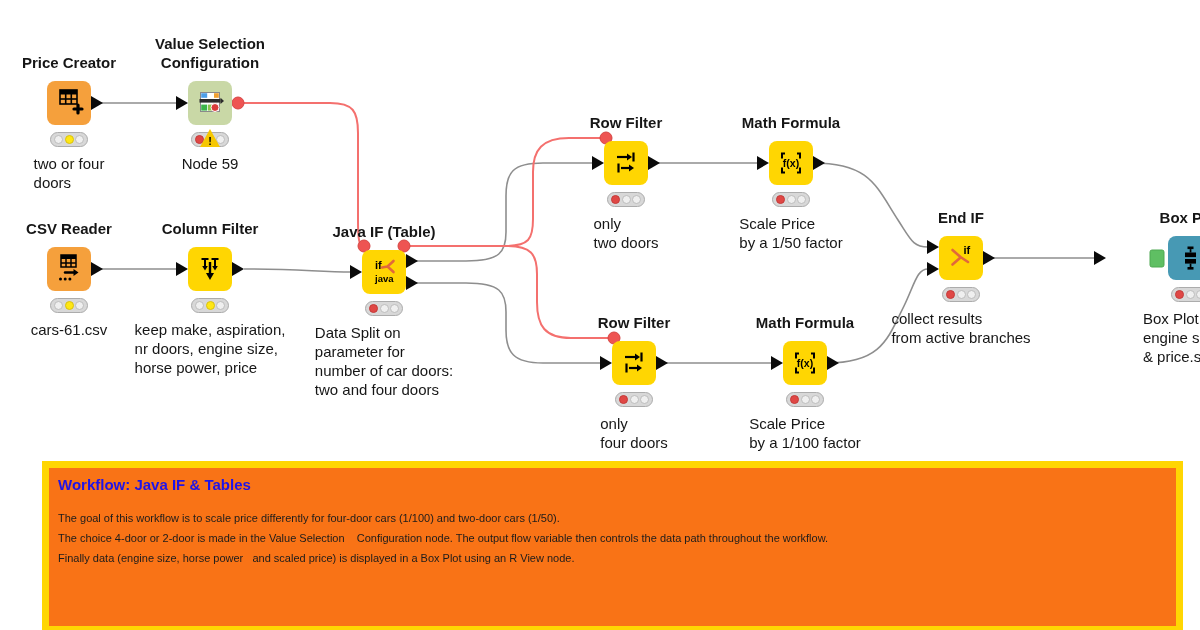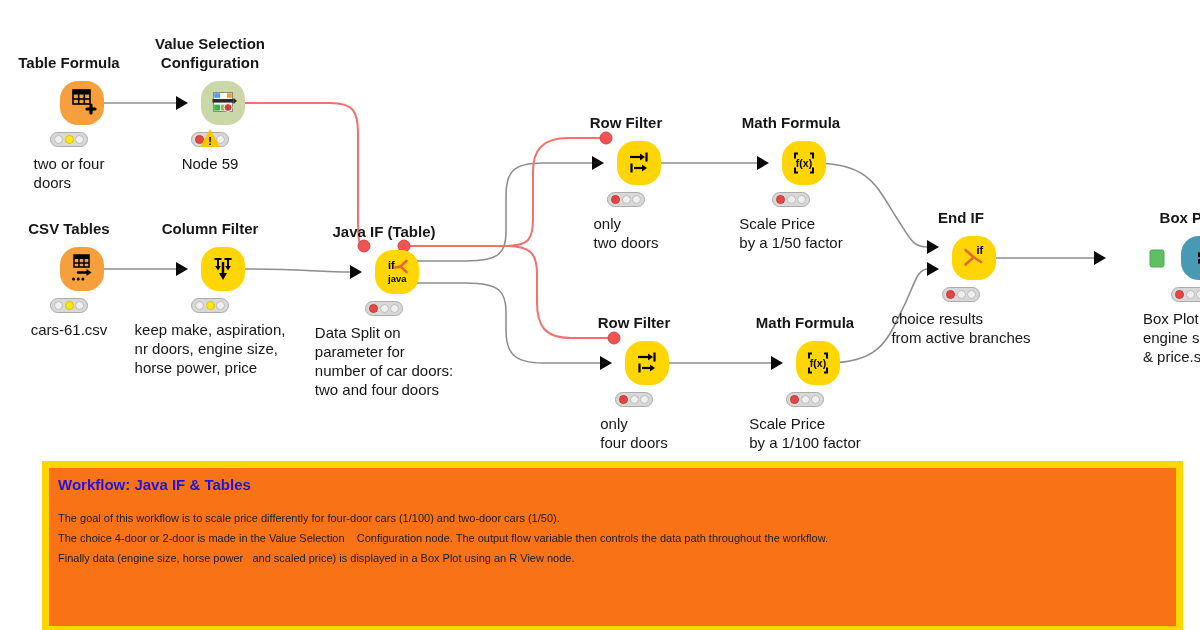--- a/index.html
+++ b/index.html
@@ -1,20 +1,20 @@
 <!DOCTYPE html>
 <html><head>
 <meta charset="utf-8">
 <style>
   html,body{margin:0;padding:0;}
   body{font-family:"Liberation Sans", sans-serif; background:#fff;}
   #canvas{position:relative;width:1200px;height:630px;background:#ffffff;overflow:hidden;}
   .wires{position:absolute;left:0;top:0;z-index:1;}
   .node{position:absolute;width:44px;height:44px;z-index:2;}
-  .square{width:44px;height:44px;border-radius:18px;position:relative;margin-left:13px;}
+  .square{width:44px;height:44px;border-radius:8px;position:relative;}
   .c-orange{background:#F5A03C;}
   .c-yellow{background:#FFD602;}
   .c-green{background:#C9D8A6;}
   .c-blue{background:#4799B4;}
   .ic{width:44px;height:44px;display:block;}
   .ntitle{position:absolute;bottom:53px;left:50%;transform:translateX(-50%);
     font-weight:700;font-size:15px;line-height:19px;color:#161616;text-align:center;
     white-space:pre-line;width:max-content;margin-top:44px;}
   .ndesc{position:absolute;top:73px;left:50%;transform:translateX(-50%);
     font-size:15px;line-height:19px;color:#161616;text-align:left;
@@ -88,21 +88,21 @@
       <circle cx="364" cy="246" r="6"></circle>
       <circle cx="404" cy="246" r="6"></circle>
       <circle cx="606" cy="138" r="6"></circle>
       <circle cx="614" cy="338" r="6"></circle>
     </g>
 
     <rect x="1150" y="250" width="14" height="17" rx="2" fill="#5FBF63" stroke="#4FA953"></rect>
   </svg>
 
   <div class="node" style="left:47px;top:81px">
-    <div class="ntitle">Table Formula</div>
+    <div class="ntitle">Price Creator</div>
     <div class="square c-orange">
       <svg class="ic" viewBox="0 0 44 44">
         <rect x="13" y="9" width="17" height="4.5" fill="#000"></rect>
         <g stroke="#000" stroke-width="1.6" fill="none">
           <rect x="13" y="9" width="17" height="14"></rect>
           <line x1="13" y1="18" x2="30" y2="18"></line>
           <line x1="18.7" y1="9" x2="18.7" y2="23"></line>
           <line x1="24.3" y1="9" x2="24.3" y2="23"></line>
         </g>
         <g stroke="#000" stroke-width="3.2" stroke-linecap="round">
@@ -138,21 +138,21 @@
     <div class="lights">
       <span class="dot on-red"></span>
         <span class="dot"></span>
         <span class="dot"></span>
       <span class="warn">!</span>
     </div>
     <div class="ndesc">Node 59</div>
   </div>
 
   <div class="node" style="left:47px;top:247px">
-    <div class="ntitle">CSV Tables</div>
+    <div class="ntitle">CSV Reader</div>
     <div class="square c-orange">
       <svg class="ic" viewBox="0 0 44 44">
         <rect x="14" y="8" width="15" height="4" fill="#000"></rect>
         <g stroke="#000" stroke-width="1.5" fill="none">
           <rect x="14" y="8" width="15" height="12"></rect>
           <line x1="14" y1="16" x2="29" y2="16"></line>
           <line x1="19" y1="8" x2="19" y2="20"></line>
           <line x1="24" y1="8" x2="24" y2="20"></line>
         </g>
         <g stroke="#000" stroke-width="2.4" stroke-linecap="round" fill="#000">
@@ -314,21 +314,21 @@
           <path d="M13.5 14 L21.5 21 M13.5 28.5 L21.5 21.5 M21.5 21 L29 26"></path>
         </g>
         <text x="24.5" y="18" font-size="11" font-weight="bold" fill="#000" font-family="Liberation Sans, sans-serif">if</text>
       </svg>
     </div>
     <div class="lights">
       <span class="dot on-red"></span>
         <span class="dot"></span>
         <span class="dot"></span>
     </div>
-    <div class="ndesc">choice results
+    <div class="ndesc">collect results
 from active branches</div>
   </div>
 
   <div class="node" style="left:1168px;top:236px">
     <div class="ntitle">Box Plot</div>
     <div class="square c-blue">
       <svg class="ic" viewBox="0 0 44 44">
         <rect x="19.5" y="10.5" width="6" height="2.6" fill="#000"></rect>
         <rect x="21.7" y="13.1" width="1.7" height="3.4" fill="#000"></rect>
         <rect x="17" y="16.5" width="11" height="4.6" fill="#000"></rect>

